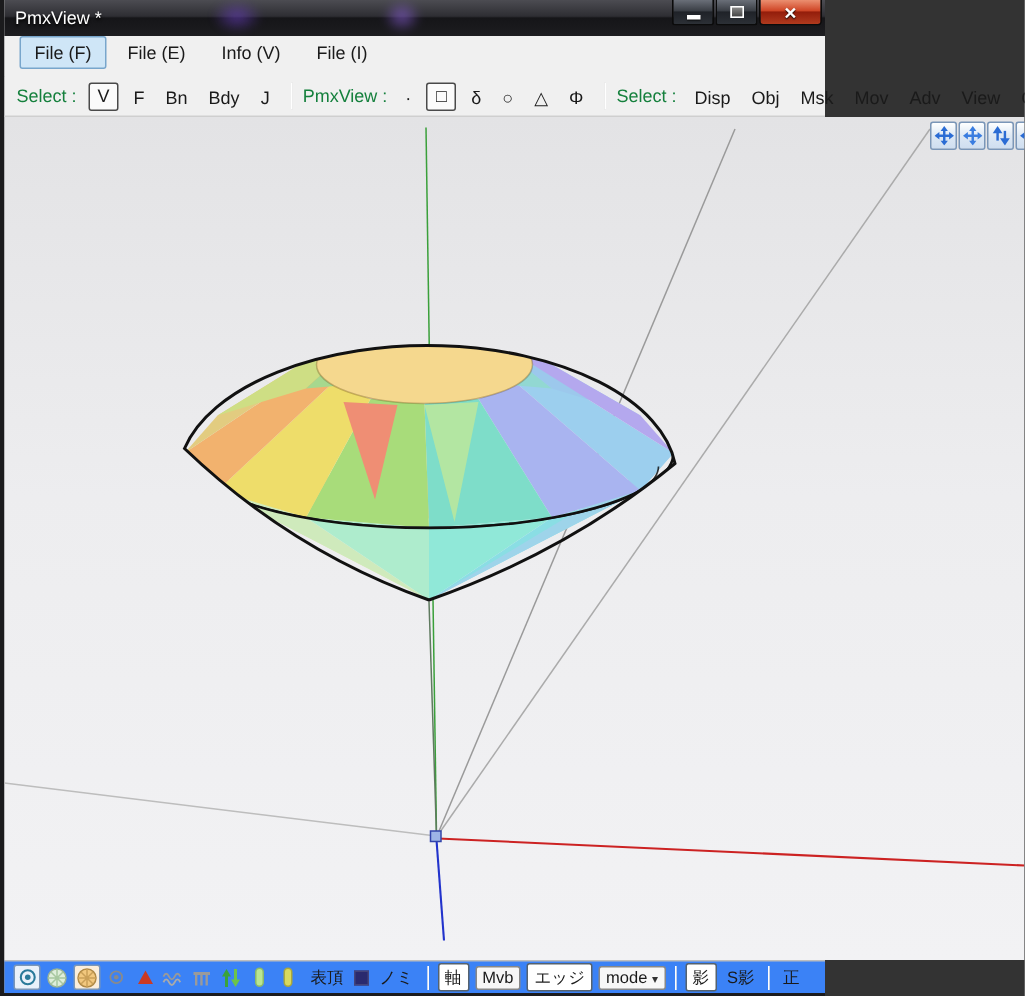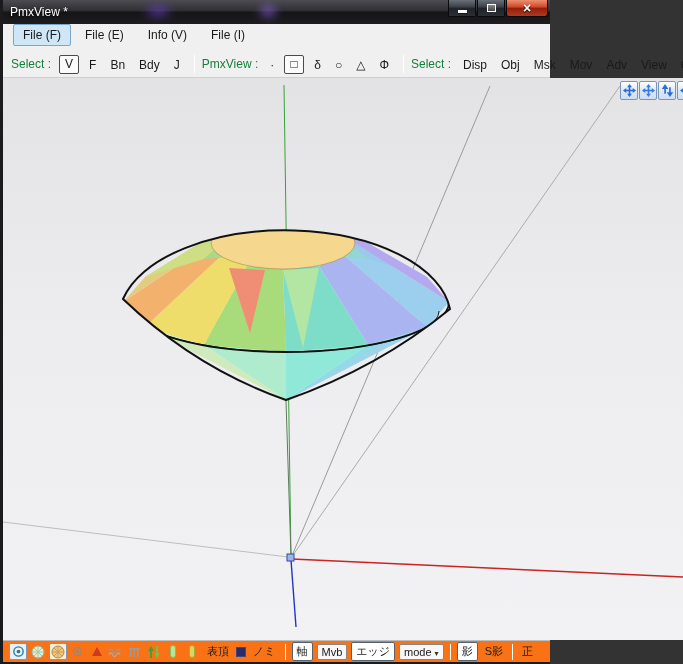--- a/index.html
+++ b/index.html
@@ -37,21 +37,21 @@
   .tb-flat { padding:0 5px; margin:0 1px; background:none; border:1px solid transparent; font-size:12px; height:19px; line-height:18px; }
   .sep { width:1px; height:18px; background:#c4c4c4; border-right:1px solid #fff; margin:0 7px; display:inline-block; }
 
   
   .viewport { position:relative; width:680px; height:562px; background:linear-gradient(180deg,#e3e3e5 0%,#ededef 45%,#f2f2f4 100%); overflow:hidden; }
   .scene { position:absolute; left:0; top:0; }
   .nav-buttons { position:absolute; left:616px; top:3px; display:flex; }
   .nav-btn { width:18px; height:19px; margin-left:1px; background:linear-gradient(180deg,#feffff,#dde8f4 50%,#cfdef0); border:1px solid #7a96b8; border-radius:2px; display:flex; align-items:center; justify-content:center; }
 
   
-  .bottombar { height:22px; background:#f97316; border-top:1px solid #bdbdbd; display:flex; align-items:center; padding-left:6px; white-space:nowrap; }
+  .bottombar { height:22px; background:#3b82f6; border-top:1px solid #bdbdbd; display:flex; align-items:center; padding-left:6px; white-space:nowrap; }
   .icon-btn { width:18px; height:17px; display:inline-flex; align-items:center; justify-content:center; margin-right:2px; border:1px solid transparent; border-radius:2px; }
   .icon-btn.checked { border-color:#7a96b8; background:#e9f1fa; }
   .icon-btn.warm { background:#fbeedb; }
   .icon-plain { width:17px; height:17px; display:inline-flex; align-items:center; justify-content:center; margin-right:2px; }
   .bb-text { padding:1px 4px; margin:0 1px; font-size:11px; }
   .bb-btn { padding:1px 4px; margin:0 2px; font-size:11px; border:1px solid #888; background:#f7f7f7; border-radius:2px; }
   .bb-btn.checked { border-color:#55626f; background:#ffffff; }
   .bb-btn.dropdown .arrow { font-size:8px; margin-left:3px; color:#333; }
   .bb-sep { width:1px; height:16px; background:#c0c0c0; border-right:1px solid #fff; margin:0 4px; display:inline-block; }
   .swatch { width:10px; height:10px; background:#2a2a6e; border:1px solid #44447a; display:inline-block; margin:0 2px; }

